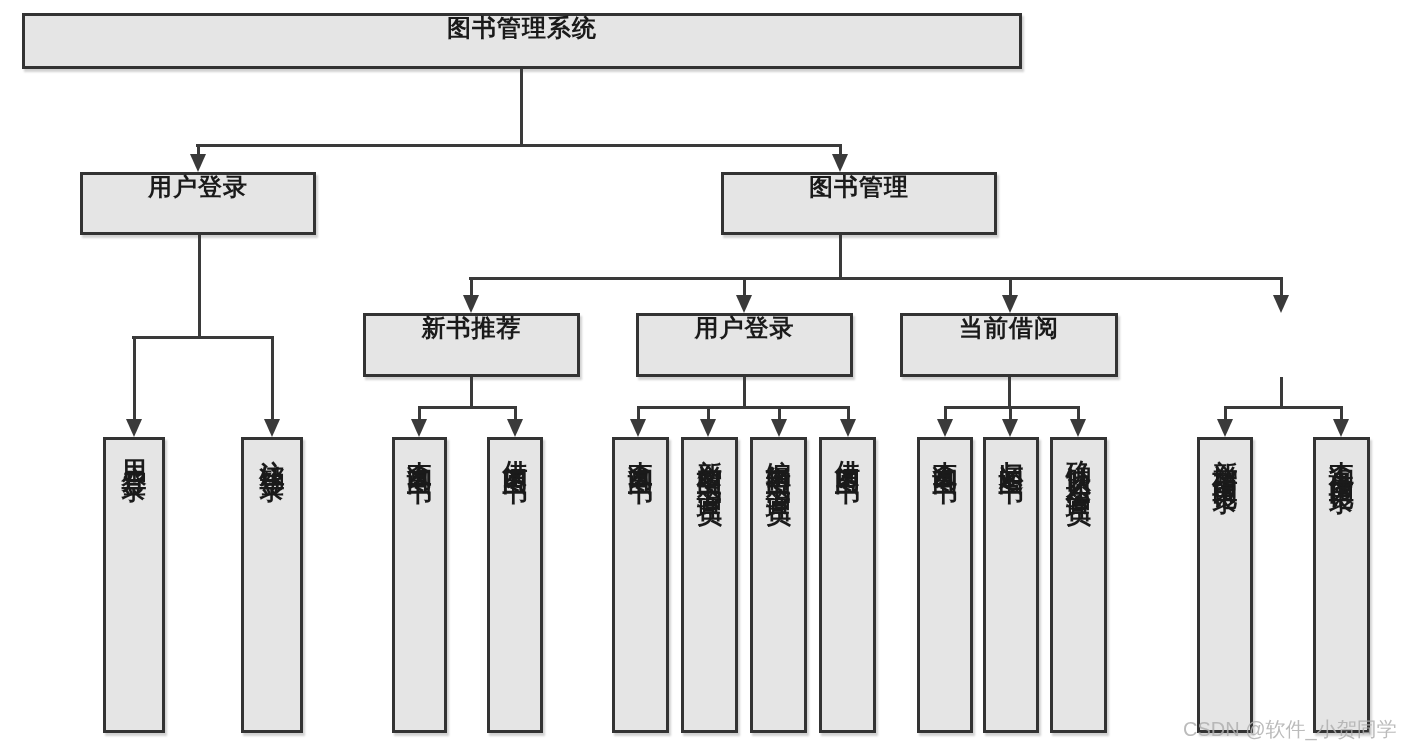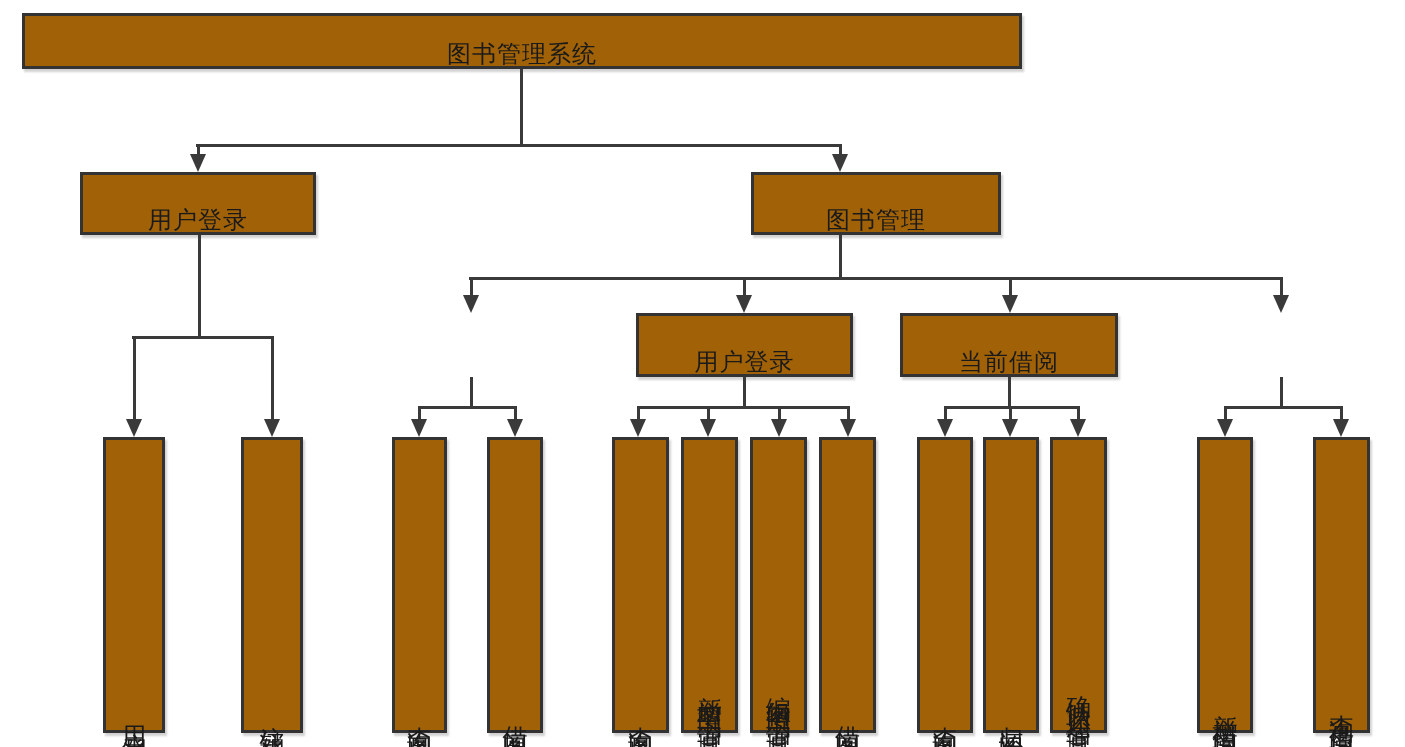--- a/index.html
+++ b/index.html
@@ -12,25 +12,26 @@
     position: relative;
     width: 1405px;
     height: 747px;
     background: #ffffff;
     overflow: hidden;
   }
   .box {
     position: absolute;
     box-sizing: border-box;
     border: 3px solid #333333;
-    background: #a16207;
+    background: #e5e5e5;
     display: flex;
-    align-items: flex-end;
+    align-items: flex-start;
     justify-content: center;
     box-shadow: 2px 3px 2px rgba(0,0,0,0.18);
+    font-weight: bold;
   }
   .hlbl {
     font-size: 24px;
     color: #1a1a1a;
     letter-spacing: 1px;
     white-space: nowrap;
     line-height: 1;
   }
   .vlbl {
     writing-mode: vertical-rl;
@@ -75,21 +76,21 @@
   <div class="line" style="left:520px;top:69px;width:3px;height:78px"></div>
   <div class="line" style="left:196px;top:144px;width:646px;height:3px"></div>
   <div class="line" style="left:197px;top:147px;width:3px;height:10px"></div>
   <div class="arrow" style="left:190px;top:154px"></div>
   <div class="line" style="left:839px;top:147px;width:3px;height:10px"></div>
   <div class="arrow" style="left:832px;top:154px"></div>
 
   <div class="box" style="left:80px;top:172px;width:236px;height:63px">
     <span class="hlbl">用户登录</span>
   </div>
-  <div class="box" style="left:751px;top:172px;width:250px;height:63px">
+  <div class="box" style="left:721px;top:172px;width:276px;height:63px">
     <span class="hlbl">图书管理</span>
   </div>
 
   <div class="line" style="left:198px;top:235px;width:3px;height:101px"></div>
   <div class="line" style="left:132px;top:336px;width:142px;height:3px"></div>
   <div class="line" style="left:133px;top:339px;width:3px;height:82px"></div>
   <div class="arrow" style="left:126px;top:419px"></div>
   <div class="line" style="left:271px;top:339px;width:3px;height:82px"></div>
   <div class="arrow" style="left:264px;top:419px"></div>
 
@@ -104,20 +105,23 @@
   <div class="line" style="left:469px;top:277px;width:814px;height:3px"></div>
   <div class="line" style="left:470px;top:280px;width:3px;height:17px"></div>
   <div class="arrow" style="left:463px;top:295px"></div>
   <div class="line" style="left:743px;top:280px;width:3px;height:17px"></div>
   <div class="arrow" style="left:736px;top:295px"></div>
   <div class="line" style="left:1009px;top:280px;width:3px;height:17px"></div>
   <div class="arrow" style="left:1002px;top:295px"></div>
   <div class="line" style="left:1280px;top:280px;width:3px;height:17px"></div>
   <div class="arrow" style="left:1273px;top:295px"></div>
 
+  <div class="box" style="left:363px;top:313px;width:217px;height:64px">
+    <span class="hlbl">新书推荐</span>
+  </div>
   <div class="box" style="left:636px;top:313px;width:217px;height:64px">
     <span class="hlbl">用户登录</span>
   </div>
   <div class="box" style="left:900px;top:313px;width:218px;height:64px">
     <span class="hlbl">当前借阅</span>
   </div>
 
   <div class="line" style="left:470px;top:377px;width:3px;height:31px"></div>
   <div class="line" style="left:418px;top:406px;width:99px;height:3px"></div>
   <div class="line" style="left:418px;top:409px;width:3px;height:12px"></div>
@@ -182,14 +186,15 @@
   <div class="line" style="left:1340px;top:409px;width:3px;height:12px"></div>
   <div class="arrow" style="left:1333px;top:419px"></div>
 
   <div class="box" style="left:1197px;top:437px;width:56px;height:296px">
     <span class="vlbl">新增借阅记录</span>
   </div>
   <div class="box" style="left:1313px;top:437px;width:57px;height:296px">
     <span class="vlbl">查询借阅记录</span>
   </div>
 
+  <div class="watermark">CSDN @软件_小贺同学</div>
 
 </div>
 
 </body></html>

